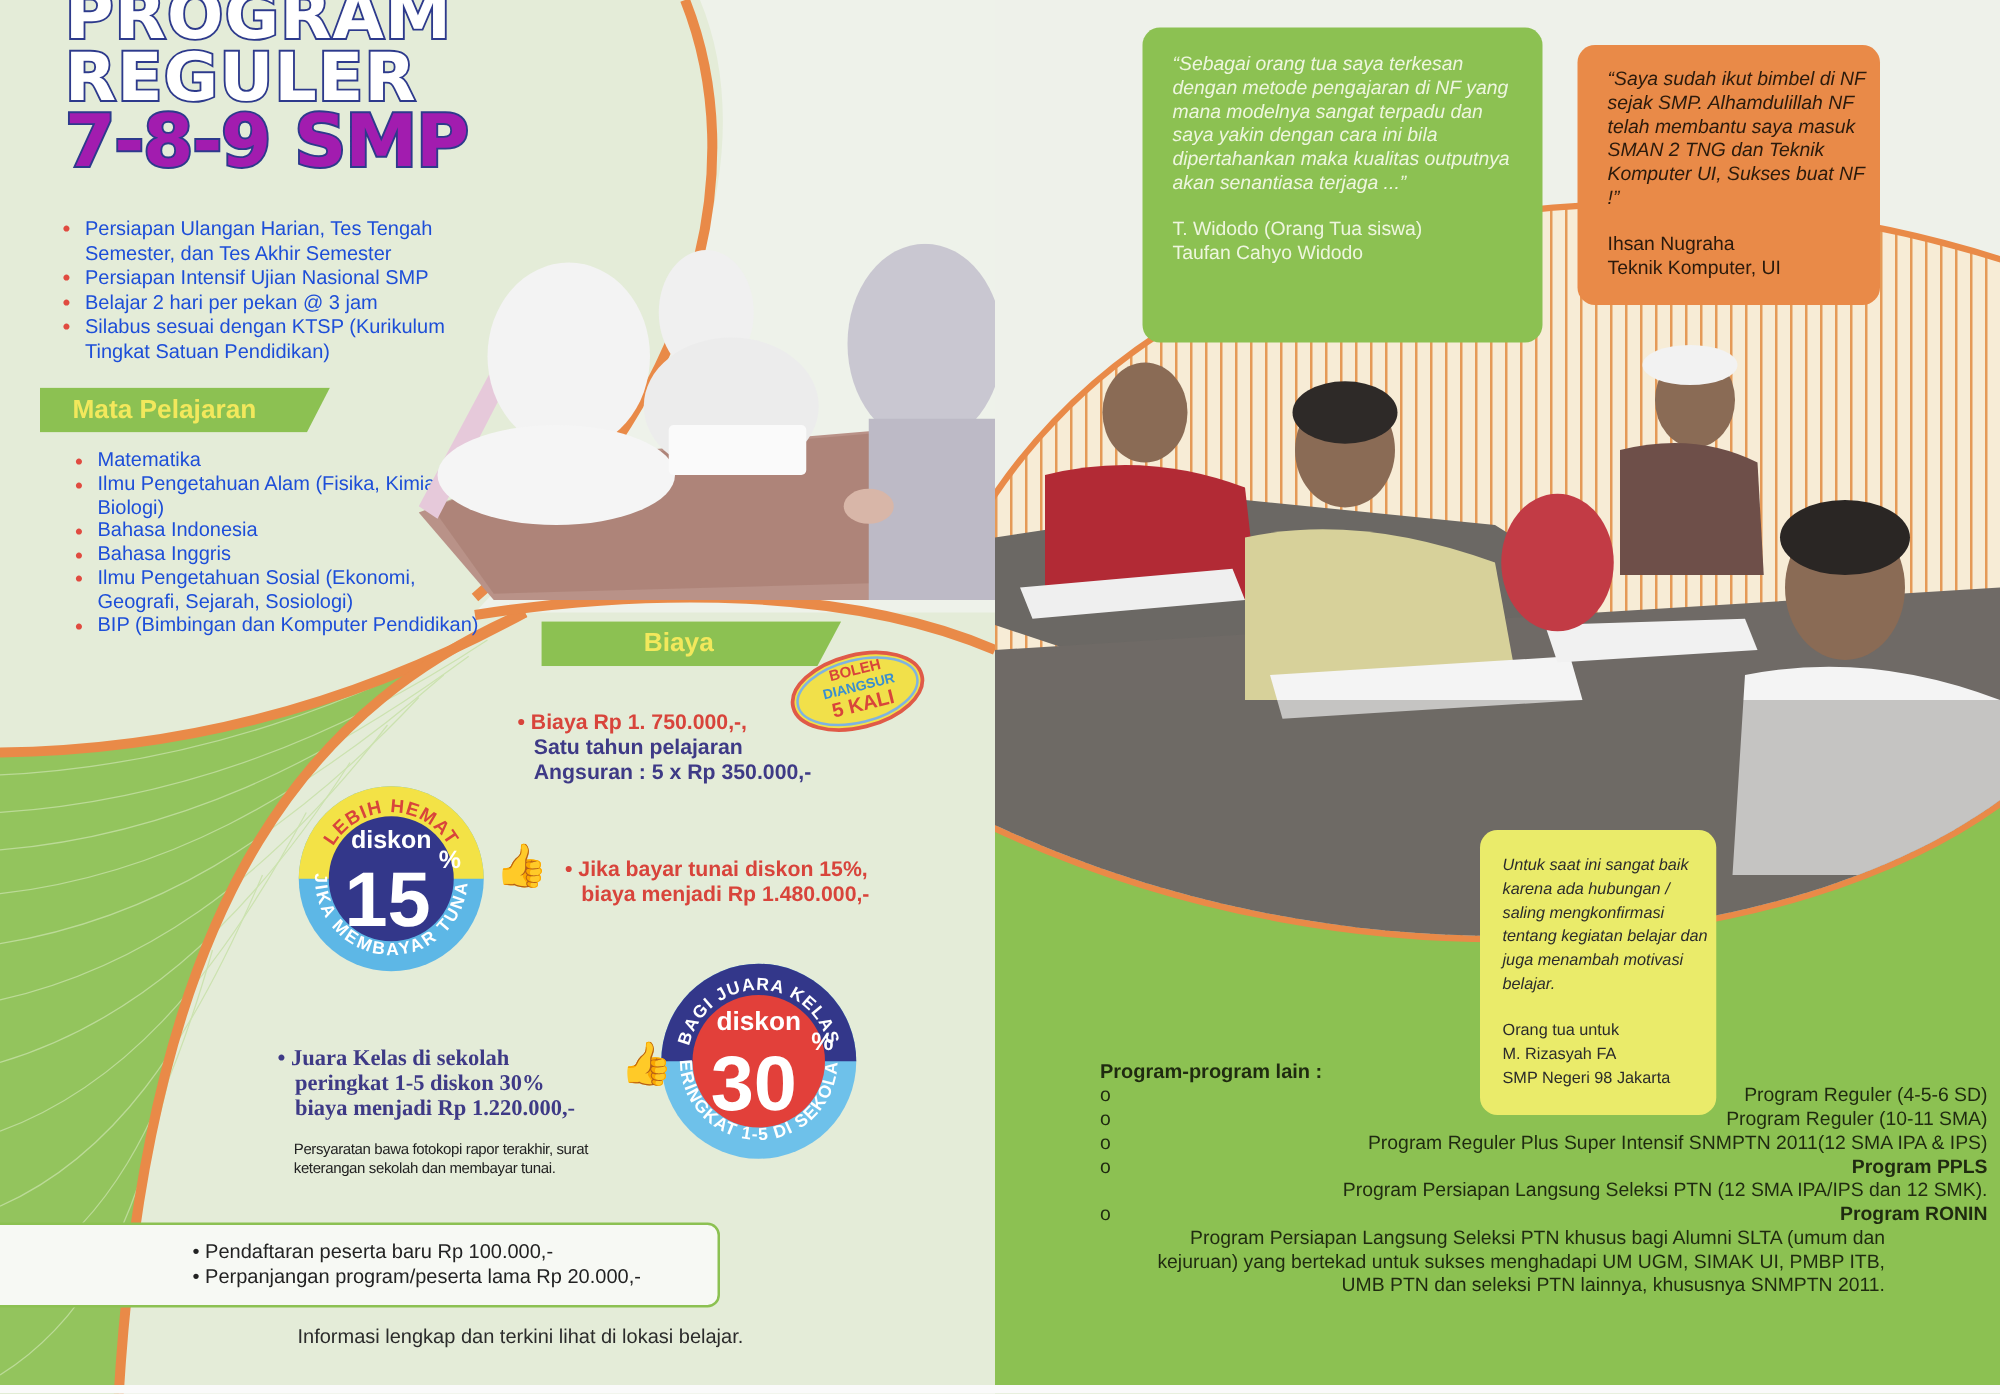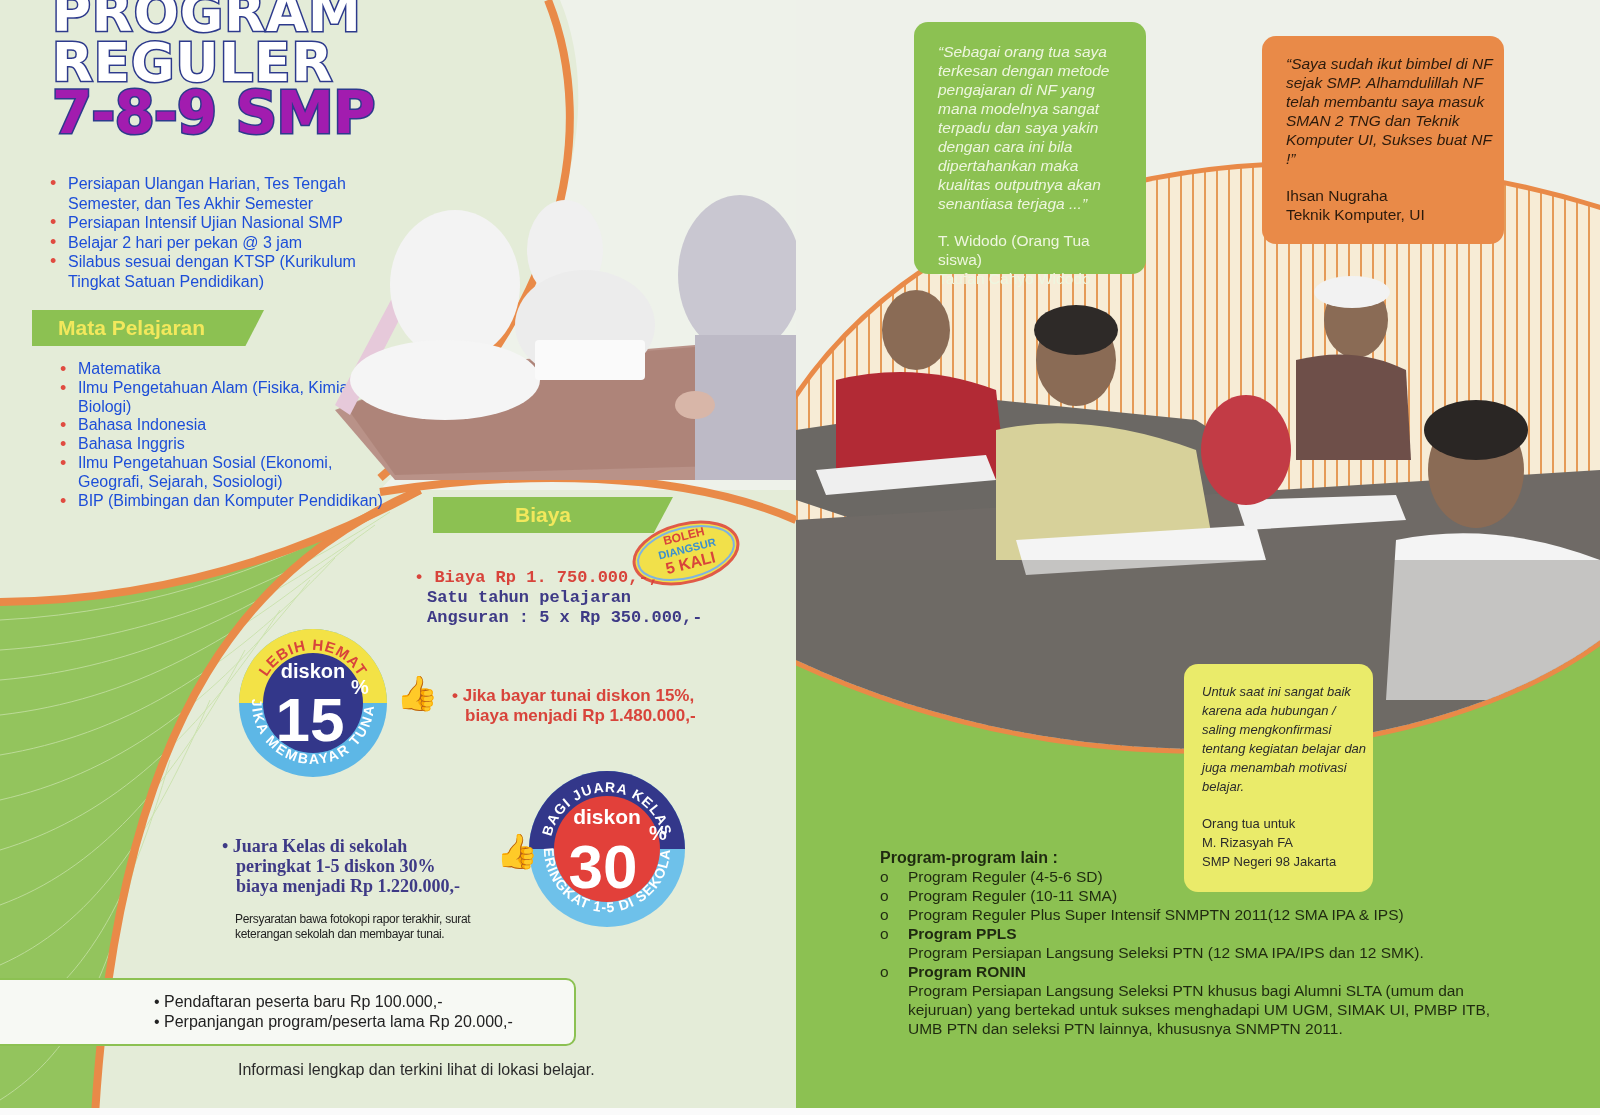--- a/index.html
+++ b/index.html
@@ -29,21 +29,21 @@
   .section-tag { position: absolute; height: 36px; color: #f2e85c; font-weight: bold; font-family: "Liberation Sans", sans-serif;
                  font-size: 21px; line-height: 36px; }
   .section-tag .bg { position: absolute; inset: 0; background: #8cc152;
                      clip-path: polygon(0 0, 100% 0, 92% 100%, 0 100%); }
   .section-tag span { position: relative; }
   .tag-mapel { left: 32px; top: 310px; width: 232px; padding-left: 26px; }
   .tag-biaya { left: 433px; top: 497px; width: 240px; text-align: center; padding-right: 20px; }
 
   .photo-girls { position: absolute; left: 335px; top: 195px; width: 461px; height: 285px; }
 
-  .fee-main { position: absolute; left: 414px; top: 568px; font-family: Liberation Mono, monospace; font-weight: bold;
+  .fee-main { position: absolute; left: 414px; top: 568px; font-family: Liberation Sans, sans-serif; font-weight: bold;
               font-size: 17px; line-height: 20px; color: #3e3a86; }
   .fee-main .red { color: #d8443b; }
   .dot { color: #d8443b; }
   .fee-cash { position: absolute; left: 452px; top: 686px; font-family: "Liberation Sans", sans-serif; font-weight: bold;
               font-size: 17px; line-height: 20px; color: #d8443b; }
   .fee-juara { position: absolute; left: 222px; top: 836px; font-family: Liberation Serif, serif; font-weight: bold;
                font-size: 18px; line-height: 20px; color: #3e3a86; }
   .fee-note { position: absolute; left: 235px; top: 912px; font-family: "Liberation Sans", sans-serif; font-size: 12px;
               line-height: 15px; color: #222; letter-spacing: -0.3px; }
 
@@ -53,33 +53,33 @@
   .info-line { position: absolute; left: 238px; top: 1061px; font-family: "Liberation Sans", sans-serif; font-size: 16px; color: #2b2b2b; }
 
   .badge { position: absolute; }
   .thumb { position: absolute; font-size: 34px; line-height: 34px; color: #222; }
 
   
   .rp-bg-svg { position: absolute; left: 0; top: 0; width: 804px; height: 1115px; }
 
   .quote-box { position: absolute; border-radius: 14px; font-family: "Liberation Sans", sans-serif; }
   .quote-box .q { font-style: italic; }
-  .q-green { left: 118px; top: 22px; width: 232px; height: 252px; background: #8cc152; color: #eef6df;
+  .q-green { left: 118px; top: 22px; width: 320px; height: 252px; background: #8cc152; color: #eef6df;
              padding: 20px 14px 0 24px; font-size: 15.5px; line-height: 19px; }
   .q-orange { left: 466px; top: 36px; width: 242px; height: 208px; background: #e98a48; color: #2b1a0c;
               padding: 18px 8px 0 24px; font-size: 15.5px; line-height: 19px; }
   .q-yellow { left: 388px; top: 640px; width: 189px; height: 228px; background: #eaeb6a; color: #2b2b2b;
               padding: 18px 6px 0 18px; font-size: 13px; line-height: 19px; margin-top: 24px; }
   .q-author { margin-top: 18px; }
 
   .programs { position: absolute; left: 84px; top: 848px; width: 710px; font-family: "Liberation Sans", sans-serif;
               font-size: 15.5px; line-height: 19px; color: #1f2a10; }
   .programs .ptitle { font-weight: bold; font-size: 16px; }
   .programs ul { list-style: none; }
-  .programs li { position: relative; padding-left: 28px; }
+  .programs li { position: relative; padding-left: 28px; text-align: right; }
   .programs li::before { content: "o"; position: absolute; left: 0; top: 0; }
   .programs li .b { font-weight: bold; }
 </style>
 </head>
 <body>
 
 <div class="page left-page">
   <svg class="lp-bg-svg" viewBox="0 0 796 1115">
 
     <rect x="0" y="0" width="796" height="1115" fill="#e4ecd8"></rect>

